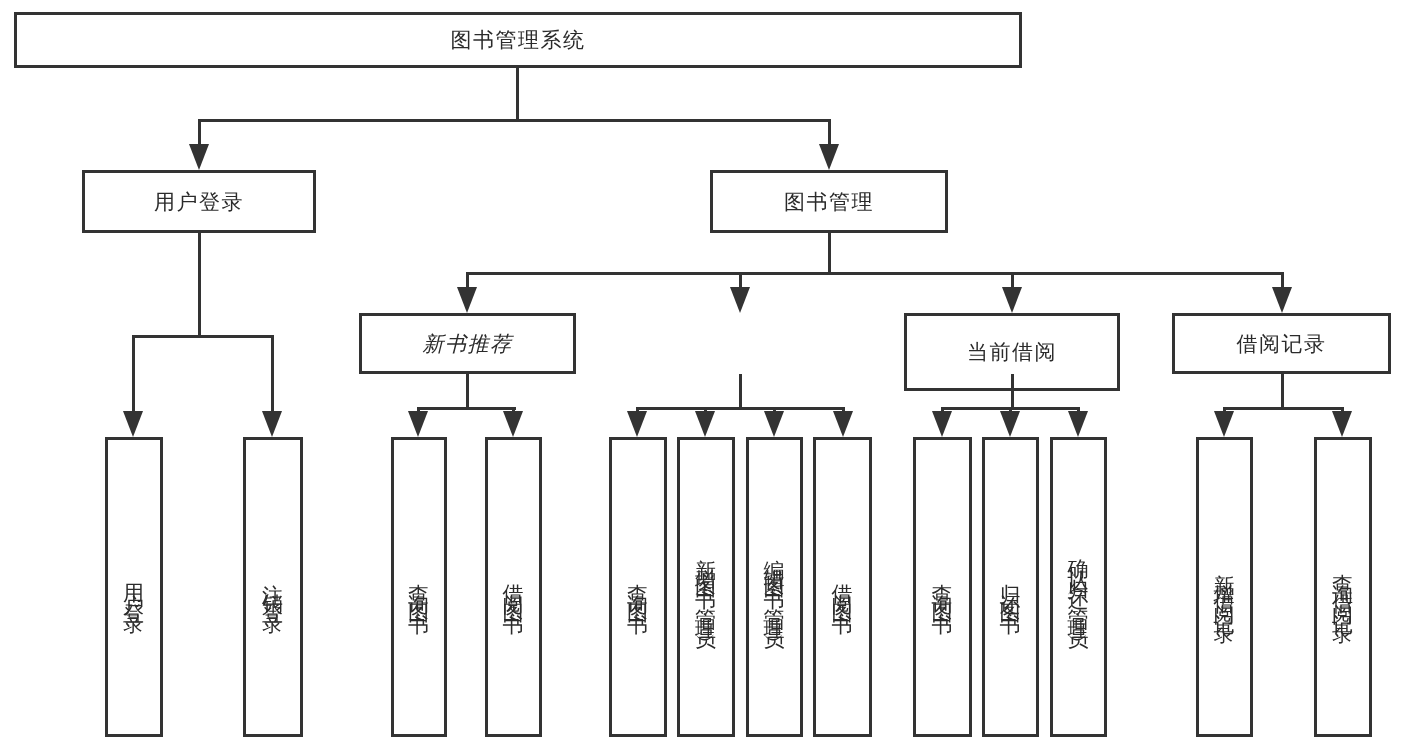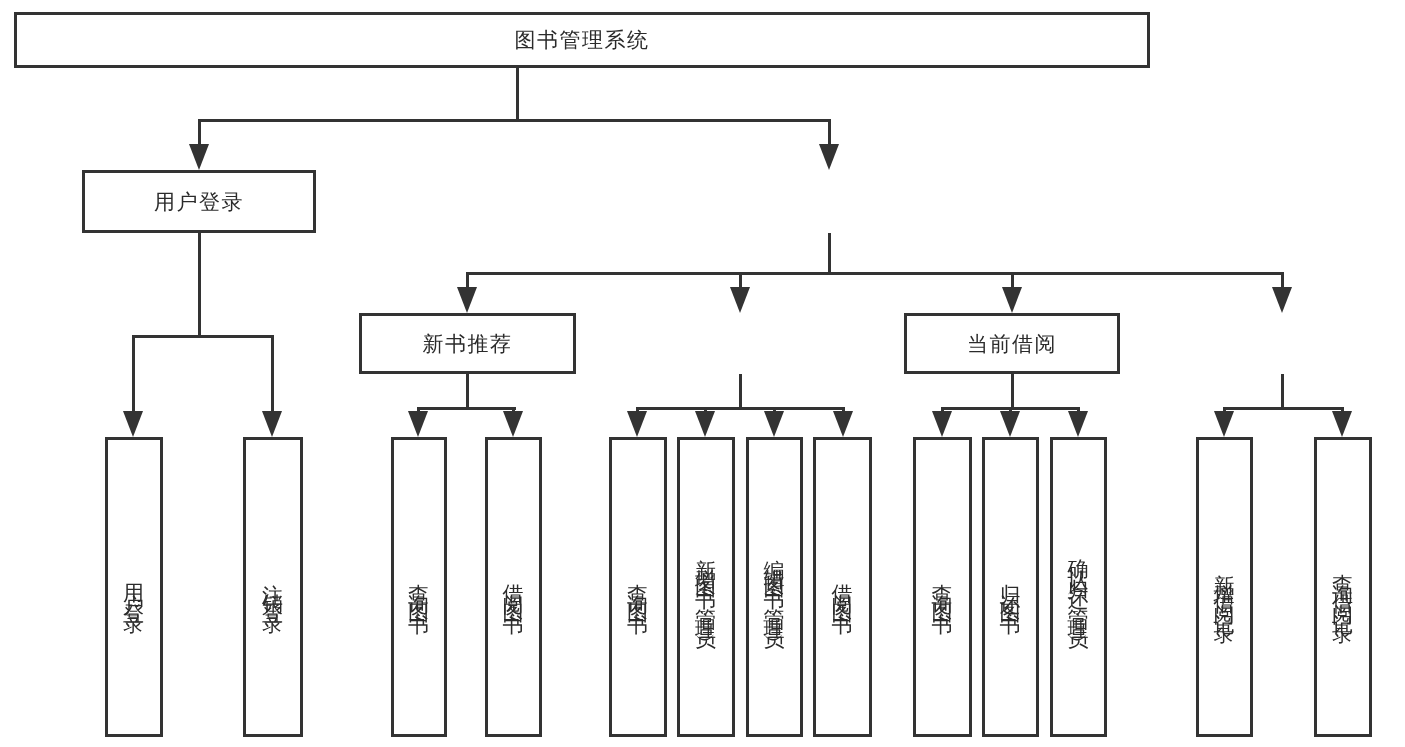--- a/index.html
+++ b/index.html
@@ -27,58 +27,64 @@
   .watermark {
     position:absolute; top:716px; right:4px; font-size:21px; color:#b8b8b8;
     letter-spacing:1px; z-index:10; white-space:nowrap;
   }
 </style>
 </head>
 <body>
 
 <div class="canvas">
 
-  <div class="box h-box" style="left:14px;top:12px;width:1136px;height:56px;">
+  <div class="box h-box" style="left:14px;top:12px;width:1008px;height:56px;">
     <span>图书管理系统</span>
   </div>
 
   <div class="vl" style="left:516px;top:68px;height:54px;"></div>
   <div class="hl" style="left:198px;top:119px;width:633px;"></div>
   <div class="vl" style="left:198px;top:119px;height:32px;"></div>
   <div class="arrow" style="left:189px;top:144px;"></div>
   <div class="vl" style="left:828px;top:119px;height:32px;"></div>
   <div class="arrow" style="left:819px;top:144px;"></div>
 
   <div class="box h-box" style="left:82px;top:170px;width:234px;height:63px;">
     <span>用户登录</span>
+  </div>
+  <div class="box h-box" style="left:710px;top:170px;width:238px;height:63px;">
+    <span>图书管理</span>
   </div>
 
   <div class="vl" style="left:198px;top:233px;height:105px;"></div>
   <div class="hl" style="left:132px;top:335px;width:142px;"></div>
   <div class="vl" style="left:132px;top:335px;height:80px;"></div>
   <div class="arrow" style="left:123px;top:411px;"></div>
   <div class="vl" style="left:271px;top:335px;height:80px;"></div>
   <div class="arrow" style="left:262px;top:411px;"></div>
 
   <div class="vl" style="left:828px;top:233px;height:42px;"></div>
   <div class="hl" style="left:466px;top:272px;width:817px;"></div>
   <div class="vl" style="left:466px;top:272px;height:20px;"></div>
   <div class="arrow" style="left:457px;top:287px;"></div>
   <div class="vl" style="left:739px;top:272px;height:20px;"></div>
   <div class="arrow" style="left:730px;top:287px;"></div>
   <div class="vl" style="left:1011px;top:272px;height:20px;"></div>
   <div class="arrow" style="left:1002px;top:287px;"></div>
   <div class="vl" style="left:1281px;top:272px;height:20px;"></div>
   <div class="arrow" style="left:1272px;top:287px;"></div>
 
-  <div class="box h-box" style="left:359px;top:313px;width:217px;height:61px;">
+  <div class="box h-box" style="left:359px;top:313px;width:217px;height:61px;font-style:italic;">
     <span>新书推荐</span>
   </div>
-  <div class="box h-box" style="left:904px;top:313px;width:216px;height:61px;">
+  <div class="box h-box" style="left:904px;top:313px;width:216px;height:78px;">
     <span>当前借阅</span>
+  </div>
+  <div class="box h-box" style="left:1172px;top:313px;width:219px;height:61px;">
+    <span>借阅记录</span>
   </div>
 
   <div class="vl" style="left:466px;top:374px;height:36px;"></div>
   <div class="hl" style="left:417px;top:407px;width:99px;"></div>
   <div class="vl" style="left:417px;top:407px;height:10px;"></div>
   <div class="arrow" style="left:408px;top:411px;"></div>
   <div class="vl" style="left:512px;top:407px;height:10px;"></div>
   <div class="arrow" style="left:503px;top:411px;"></div>
 
   <div class="vl" style="left:739px;top:374px;height:36px;"></div>

